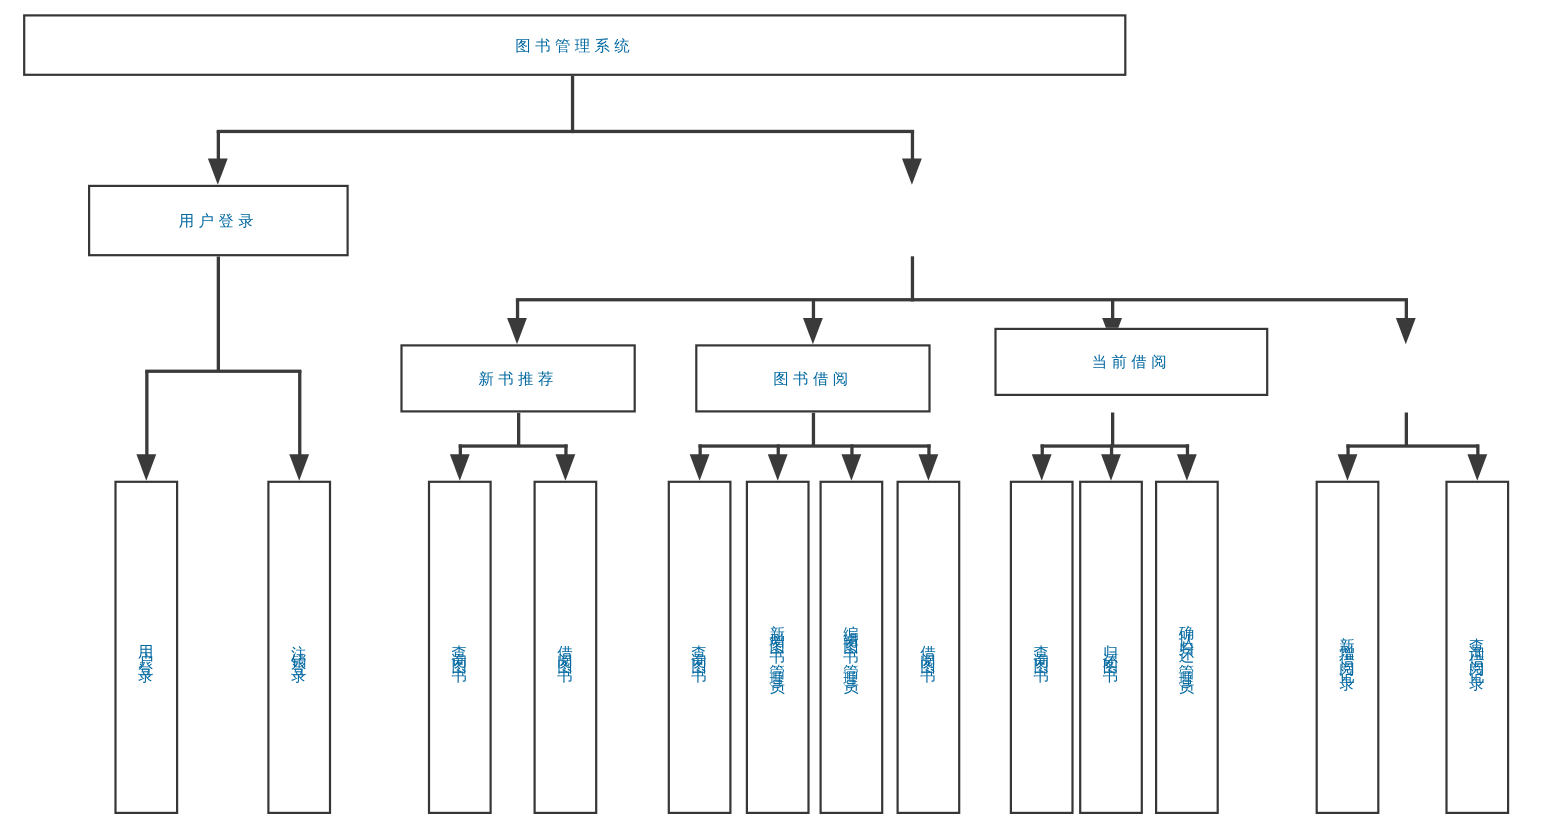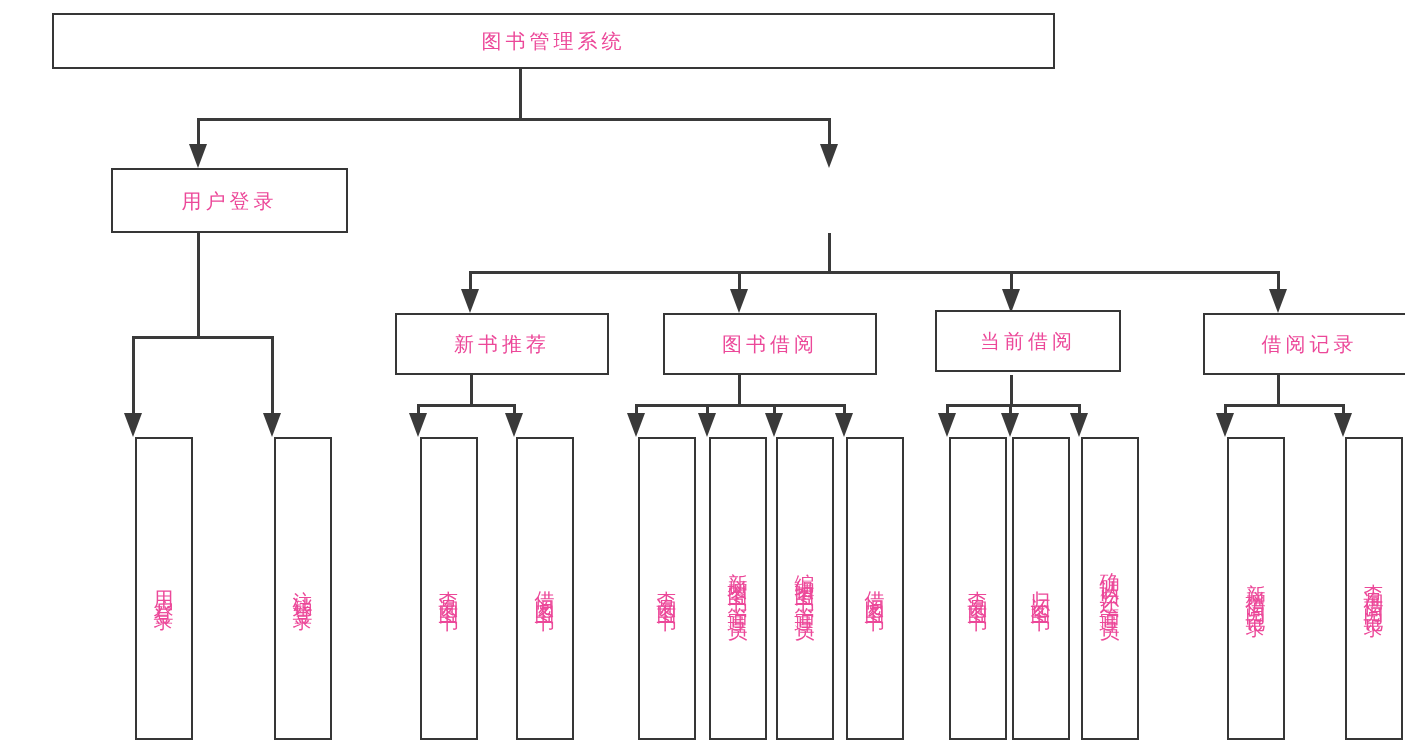--- a/index.html
+++ b/index.html
@@ -3,24 +3,24 @@
 <meta charset="utf-8">
 <style>
   html,body{margin:0;padding:0;background:#ffffff;}
   .canvas{
     position:relative;width:1405px;height:747px;background:#ffffff;
     font-family:"Liberation Sans","DejaVu Sans",sans-serif;overflow:hidden;
   }
   
   .node{
     position:absolute;box-sizing:border-box;background:#ffffff;
-    border:2.5px solid #363636;color:#ec4899;
+    border:2.5px solid #363636;color:#0369a1;
     display:flex;align-items:center;justify-content:center;
-    font-size:20px;letter-spacing:4px;line-height:1.2;
-    white-space:nowrap;z-index:2;margin-left:31px;
+    font-size:14px;letter-spacing:4px;line-height:1.2;
+    white-space:nowrap;z-index:2;
   }
   .node.vert{
     writing-mode:vertical-rl;text-orientation:mixed;
     letter-spacing:7px;white-space:normal;line-height:1;
   }
   
   .vl{position:absolute;width:3px;background:#3a3a3a;z-index:1;}
   .hl{position:absolute;height:3px;background:#3a3a3a;z-index:1;}
   .head{
     position:absolute;width:0;height:0;z-index:1;
@@ -62,22 +62,21 @@
   <div class="head" style="left:461px;top:289px"></div>
   <div class="vl" style="left:737.5px;top:272px;height:20px"></div>
   <div class="head" style="left:730px;top:289px"></div>
   <div class="vl" style="left:1009.5px;top:272px;height:20px"></div>
   <div class="head" style="left:1002px;top:289px"></div>
   <div class="vl" style="left:1276.5px;top:272px;height:20px"></div>
   <div class="head" style="left:1269px;top:289px"></div>
 
   <div class="node" style="left:632px;top:313px;width:214px;height:62px">图书借阅</div>
   <div class="node" style="left:364px;top:313px;width:214px;height:62px">新书推荐</div>
-  <div class="node" style="left:904px;top:310px;width:186px;height:62px">当前借阅</div>
-  <div class="node" style="left:1172px;top:313px;width:213px;height:62px">借阅记录</div>
+  <div class="node" style="left:904px;top:298px;width:249px;height:62px">当前借阅</div>
 
   <div class="vl" style="left:469.5px;top:375px;height:31px"></div>
   <div class="hl" style="left:416.5px;top:403.5px;width:99px"></div>
   <div class="vl" style="left:416.5px;top:404px;height:12px"></div>
   <div class="head" style="left:409px;top:413px"></div>
   <div class="vl" style="left:512.5px;top:404px;height:12px"></div>
   <div class="head" style="left:505px;top:413px"></div>
 
   <div class="vl" style="left:737.5px;top:375px;height:31px"></div>
   <div class="hl" style="left:634.5px;top:403.5px;width:211px"></div>

